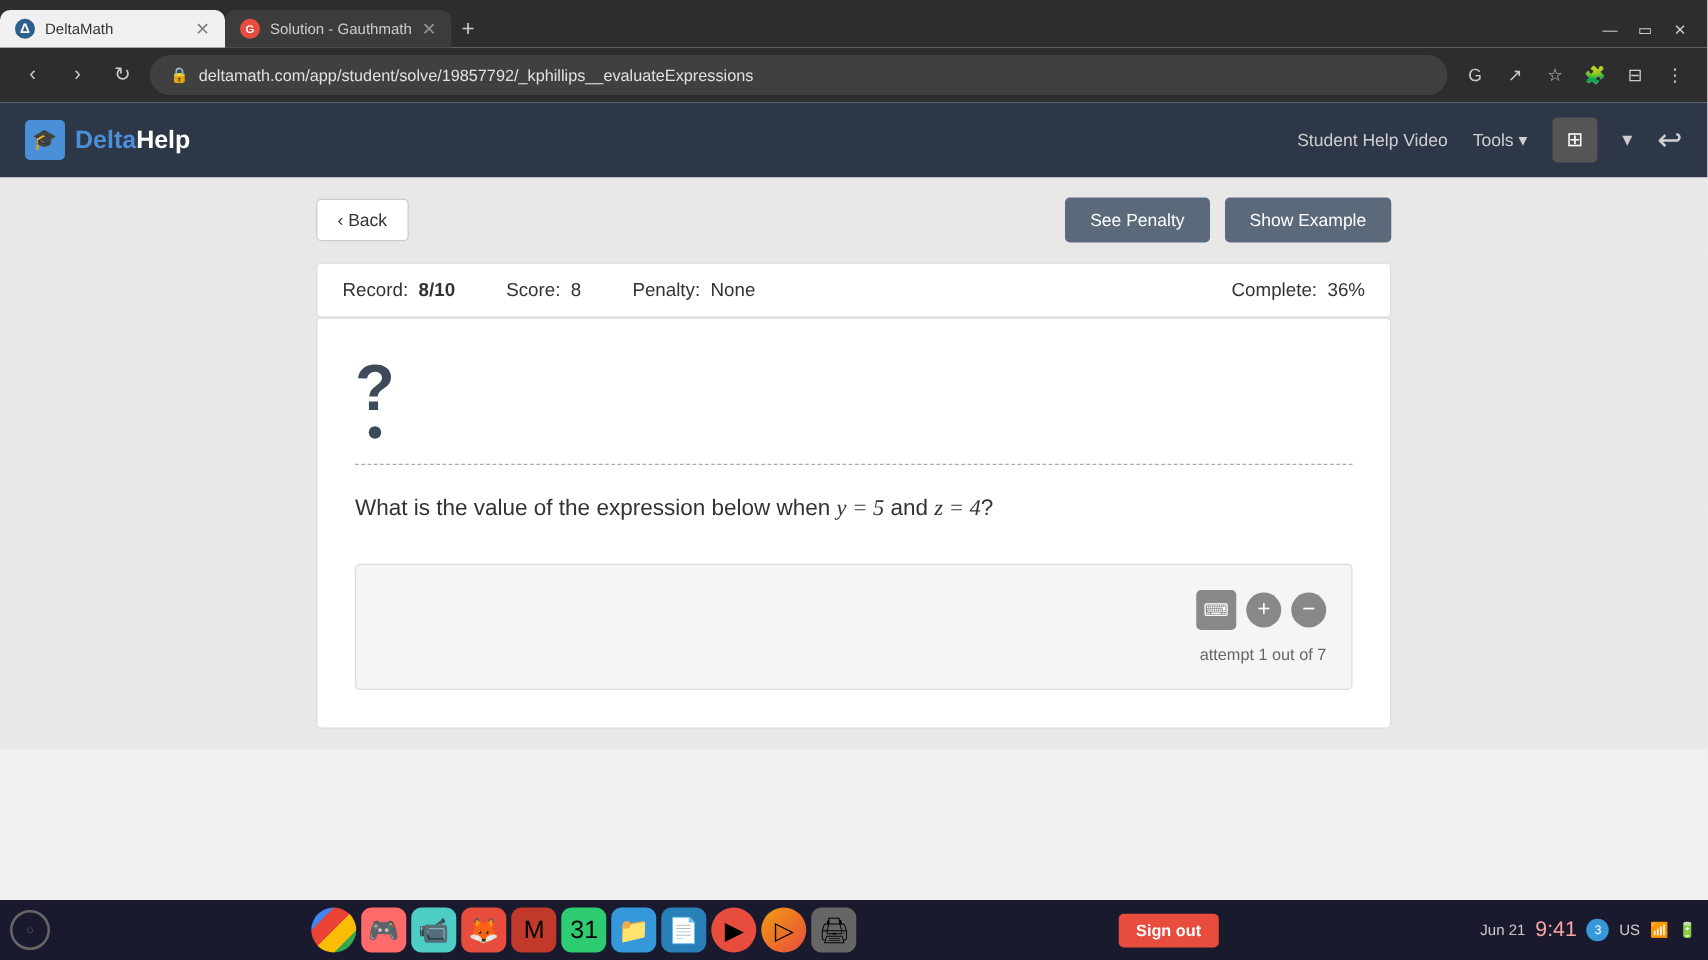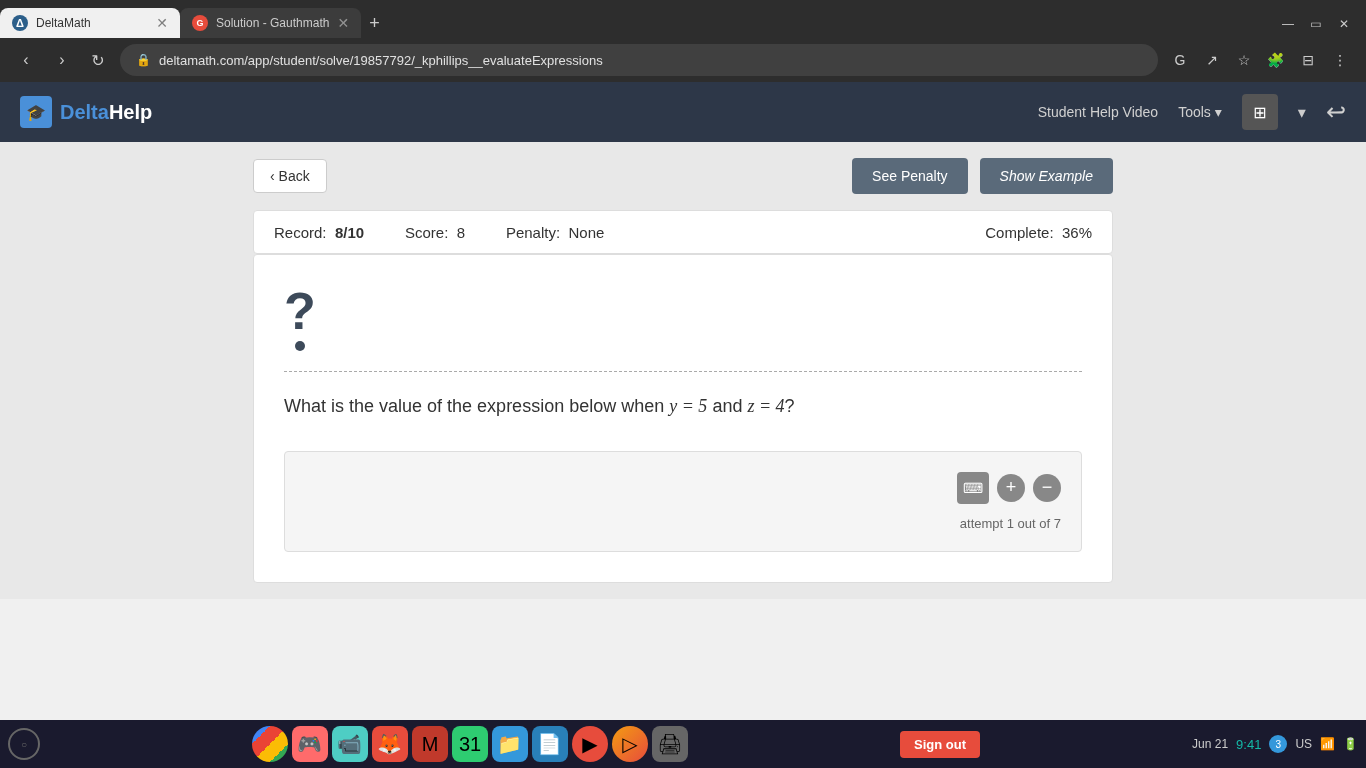--- a/index.html
+++ b/index.html
@@ -31,21 +31,21 @@
     .dm-logo-text span { color: #4a90d9; }
     .dm-nav-right { margin-left: auto; display: flex; align-items: center; gap: 20px; }
     .dm-nav-link { color: #d0d0d0; font-size: 14px; cursor: pointer; text-decoration: none; }
     .dm-tools-btn { color: #d0d0d0; font-size: 14px; cursor: pointer; display: flex; align-items: center; gap: 4px; }
     .dm-calc-btn { background: #555; border: none; color: white; width: 36px; height: 36px; border-radius: 4px; cursor: pointer; display: flex; align-items: center; justify-content: center; font-size: 16px; }
     .dm-user-icon { color: #d0d0d0; font-size: 24px; cursor: pointer; }
     .action-bar { display: flex; align-items: center; gap: 12px; margin-bottom: 16px; }
     .back-btn { background: white; border: 1px solid #ccc; border-radius: 4px; padding: 8px 16px; font-size: 14px; cursor: pointer; color: #333; }
     .action-spacer { flex: 1; }
     .see-solution-btn { background: #5a6a7a; color: white; border: none; border-radius: 4px; padding: 10px 20px; font-size: 14px; cursor: pointer; }
-    .show-example-btn { background: #5a6a7a; color: white; border: none; border-radius: 4px; padding: 10px 20px; font-size: 14px; cursor: pointer; font-style: italic; }
+    .show-example-btn { background: #5a6a7a; color: white; border: none; border-radius: 4px; padding: 10px 20px; font-size: 14px; cursor: pointer; }
 
     
     .record-bar { background: white; border: 1px solid #ddd; border-radius: 4px; padding: 12px 20px; display: flex; align-items: center; margin-bottom: 0; }
     .record-text { font-size: 15px; color: #333; }
     .record-text strong { font-weight: bold; }
     .record-separator { margin: 0 16px; color: #999; }
     .record-complete { margin-left: auto; font-size: 15px; color: #333; }
 
     
     .problem-card { background: white; border: 1px solid #ddd; border-radius: 4px; margin-top: 0; padding: 30px; }
@@ -73,21 +73,21 @@
     .attempt-info { text-align: right; margin-top: 10px; font-size: 13px; color: #666; }
 
     
     .taskbar { background: #1a1a2e; height: 48px; display: flex; align-items: center; padding: 0 8px; position: fixed; bottom: 0; width: 1366px; gap: 4px; }
     .taskbar-left { display: flex; align-items: center; }
     .taskbar-circle { width: 32px; height: 32px; border-radius: 50%; border: 2px solid #666; display: flex; align-items: center; justify-content: center; color: #666; font-size: 10px; cursor: pointer; }
     .taskbar-apps { display: flex; align-items: center; gap: 4px; margin: 0 auto; }
     .taskbar-app { width: 36px; height: 36px; border-radius: 50%; display: flex; align-items: center; justify-content: center; cursor: pointer; font-size: 20px; }
     .sign-out-btn { background: #e74c3c; color: white; border: none; border-radius: 4px; padding: 6px 14px; font-size: 13px; cursor: pointer; font-weight: bold; margin-left: 0; }
     .taskbar-right { display: flex; align-items: center; gap: 8px; color: #ccc; font-size: 12px; margin-left: auto; }
-    .taskbar-time { color: #14b8a6; font-size: 13px; }
+    .taskbar-time { color: #fca5a5; font-size: 17px; }
     .notification-badge { background: #3498db; color: white; border-radius: 50%; width: 18px; height: 18px; font-size: 10px; display: flex; align-items: center; justify-content: center; }
 
     
     .math-expr { font-style: italic; font-family: 'Times New Roman', serif; }
     .math-inline { font-style: italic; font-family: 'Times New Roman', serif; }
 
     .tab-bar-row { display: flex; align-items: flex-end; background: #2d2d2d; padding-top: 8px; }
     .tab-area { display: flex; align-items: flex-end; flex: 1; }
     .window-ctrl-area { display: flex; align-items: center; padding: 0 8px; }
 

